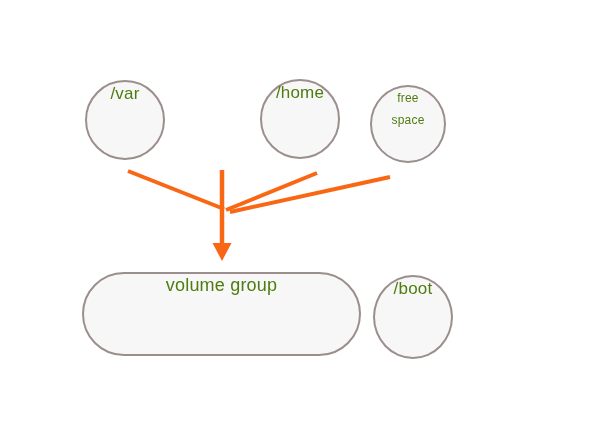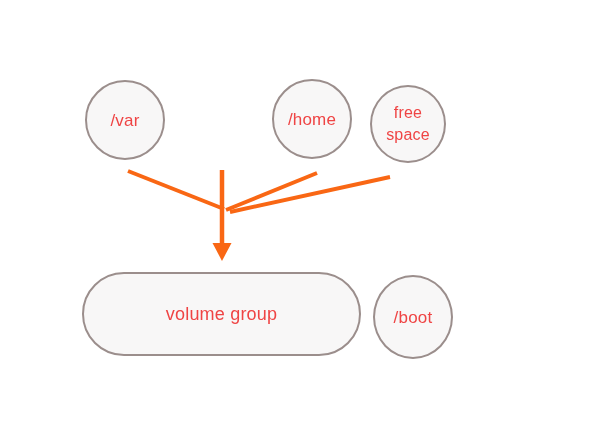--- a/index.html
+++ b/index.html
@@ -31,35 +31,34 @@
   .arrowhead {
     fill: var(--accent, #f96714);
     stroke: none;
   }
   .node {
     position: absolute;
     box-sizing: border-box;
     background: var(--node-fill, #f8f7f7);
     border: 2px solid var(--node-border, #9b8e8c);
     display: flex;
-    align-items: center;
     justify-content: center;
     text-align: center;
-    color: #ef4444;
+    color: #4d7c0f;
     font-size: 17px;
     line-height: 23px;
     letter-spacing: 0.2px;
   }
   .circle { border-radius: 50%; }
   .pill   { border-radius: 44px; }
 
   .node-var        { left: 85px;  top: 80px;  width: 80px;  height: 80px; }
   .node-tmp        { left: 183px; top: 80px;  width: 80px;  height: 81px; }
-  .node-home       { left: 272px; top: 79px;  width: 80px;  height: 80px; }
-  .node-free-space { left: 370px; top: 85px;  width: 76px;  height: 78px; font-size: 16px; line-height: 22px; }
+  .node-home       { left: 260px; top: 79px;  width: 80px;  height: 80px; }
+  .node-free-space { left: 370px; top: 85px;  width: 76px;  height: 78px; font-size: 12px; line-height: 22px; }
   .node-free-space .node-label { width: 52px; }
   .node-volume-group { left: 82px; top: 272px; width: 279px; height: 84px; font-size: 18px; }
   .node-boot       { left: 373px; top: 275px; width: 80px;  height: 84px; }
 </style>
 </head>
 <body>
 
 <div class="canvas">
 
   <svg class="arrow-layer" viewBox="0 0 600 422" xmlns="http://www.w3.org/2000/svg">

